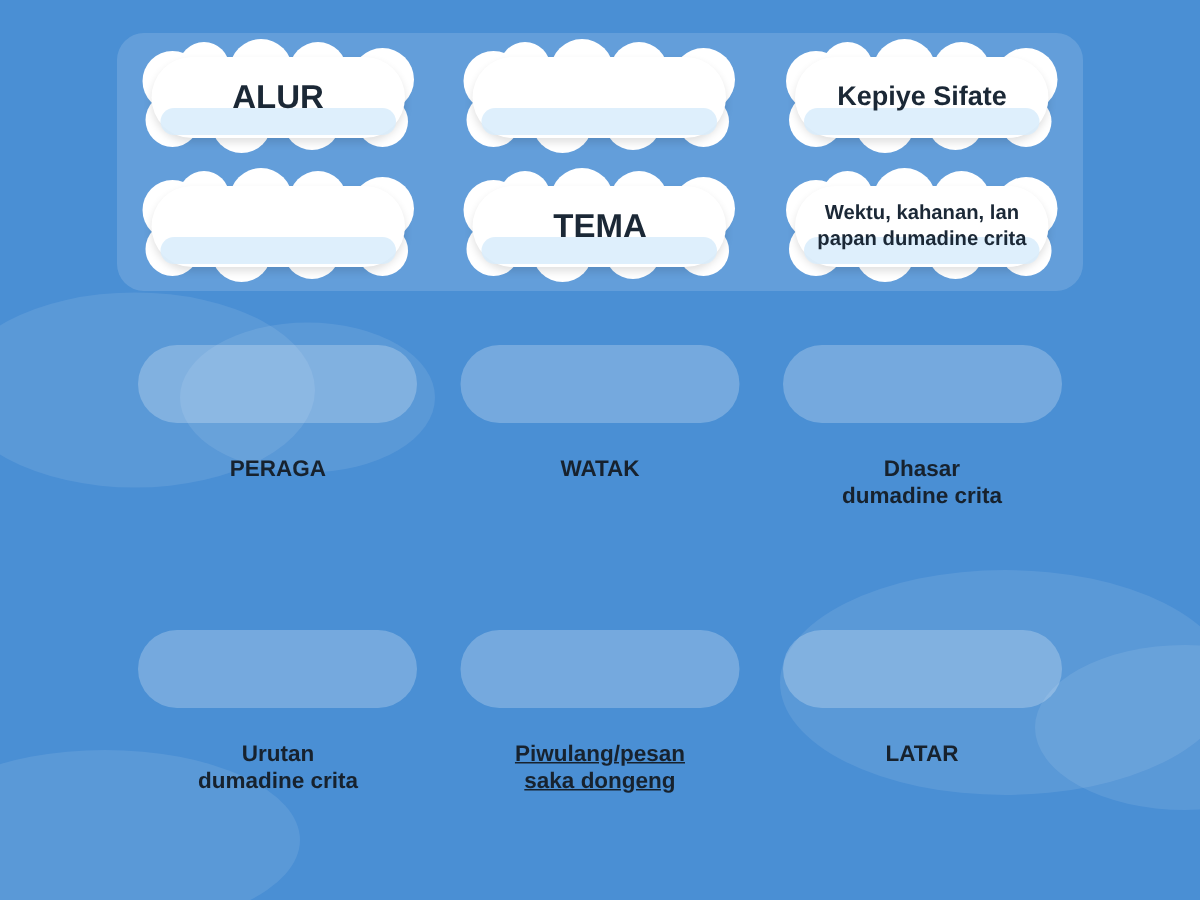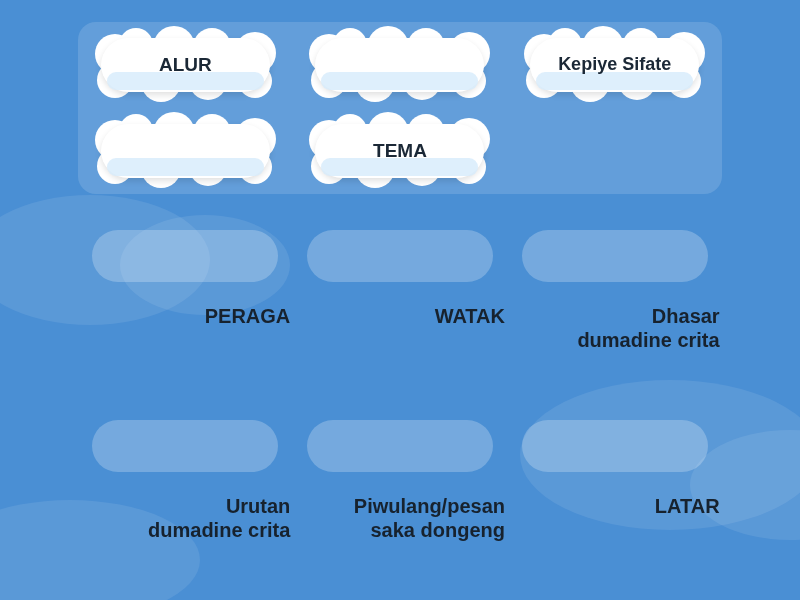--- a/index.html
+++ b/index.html
@@ -98,21 +98,21 @@
     background: #d8ecfb;
     border-radius: 20px;
     opacity: 0.85;
   }
 
   .cloud-tile .label {
     position: relative;
     z-index: 3;
     color: #1b2836;
     font-weight: bold;
-    font-size: 19px;
+    font-size: 22px;
     line-height: 1.15;
     padding: 0 14px;
   }
   .cloud-tile .label.small {
     font-size: 13.5px;
     line-height: 1.25;
   }
   .cloud-tile .label.medium {
     font-size: 18px;
     line-height: 1.2;
@@ -140,23 +140,23 @@
     width: 186px;
     height: 52px;
     background: rgba(255,255,255,0.24);
     border-radius: 26px;
     cursor: pointer;
   }
   .slot-caption {
     margin-top: 22px;
     color: #17222e;
     font-weight: bold;
-    font-size: 20px;
+    font-size: 15px;
     line-height: 1.2;
-    text-align: right;
+    text-align: center;
     width: 210px;
   }
 </style>
 </head>
 <body>
 
 <div class="bg-cloud c1"></div>
 <div class="bg-cloud c2"></div>
 <div class="bg-cloud c3"></div>
 <div class="bg-cloud c4"></div>
@@ -233,20 +233,35 @@
         <span class="puff p5"></span>
         <span class="puff p6"></span>
         <span class="puff p7"></span>
         <span class="puff p8"></span>
         <span class="puff p9"></span>
         <span class="body"></span>
         <span class="shade"></span>
         <span class="label">TEMA</span>
       </div>
 
+      <div class="cloud-tile">
+        <span class="puff p1"></span>
+        <span class="puff p2"></span>
+        <span class="puff p3"></span>
+        <span class="puff p4"></span>
+        <span class="puff p5"></span>
+        <span class="puff p6"></span>
+        <span class="puff p7"></span>
+        <span class="puff p8"></span>
+        <span class="puff p9"></span>
+        <span class="body"></span>
+        <span class="shade"></span>
+        <span class="label small" style="white-space: pre-line;">Wektu, kahanan, lan
+papan dumadine crita</span>
+      </div>
 
     </div>
   </div>
 
   <div class="slot-row row1">
     <div class="slot-cell">
       <div class="drop-slot"></div>
       <div class="slot-caption">PERAGA</div>
     </div>
     <div class="slot-cell">
@@ -261,21 +276,21 @@
   </div>
 
   <div class="slot-row row2">
     <div class="slot-cell">
       <div class="drop-slot"></div>
       <div class="slot-caption" style="white-space: pre-line;">Urutan
 dumadine crita</div>
     </div>
     <div class="slot-cell">
       <div class="drop-slot"></div>
-      <div class="slot-caption" style="white-space: pre-line;">Piwulang/pesan
+      <div class="slot-caption" style="white-space: pre-line; text-decoration: underline;">Piwulang/pesan
 saka dongeng</div>
     </div>
     <div class="slot-cell">
       <div class="drop-slot"></div>
       <div class="slot-caption">LATAR</div>
     </div>
   </div>
 
 </div>
 

